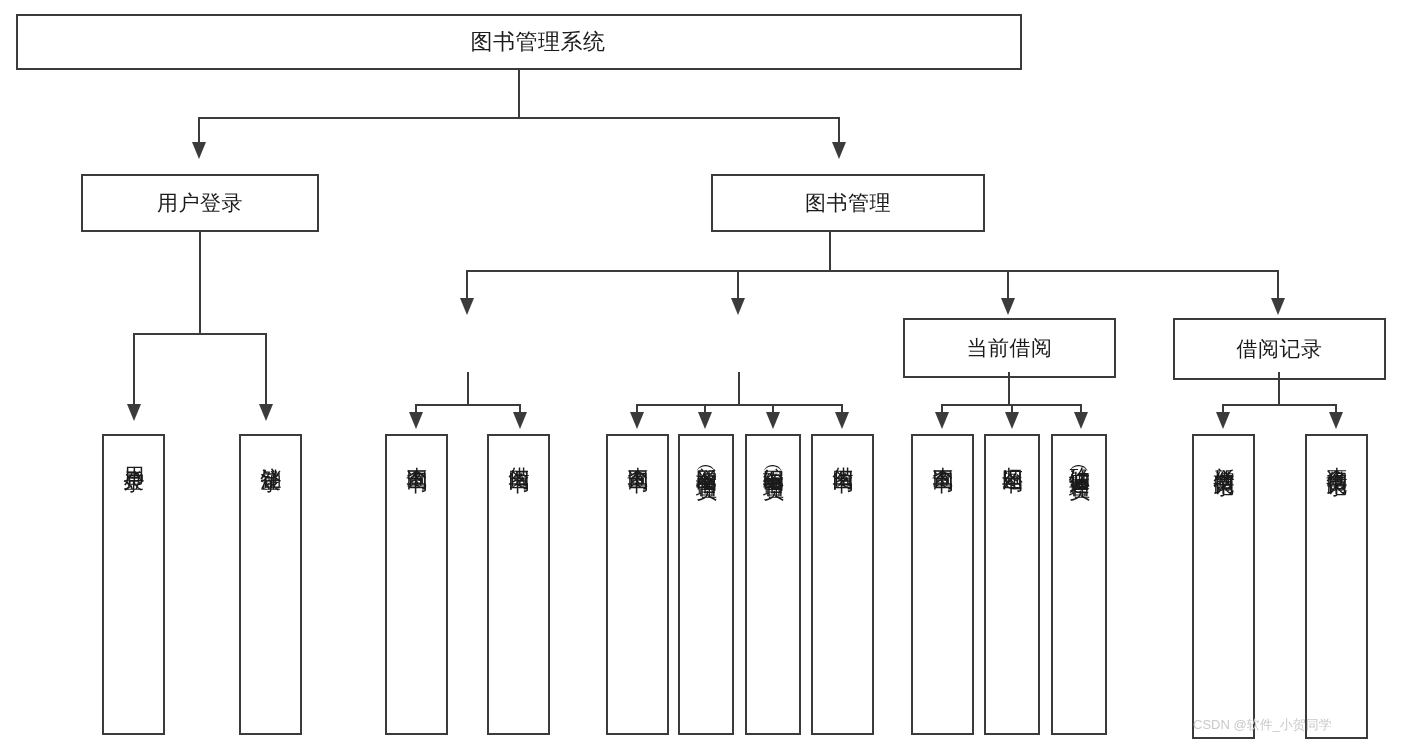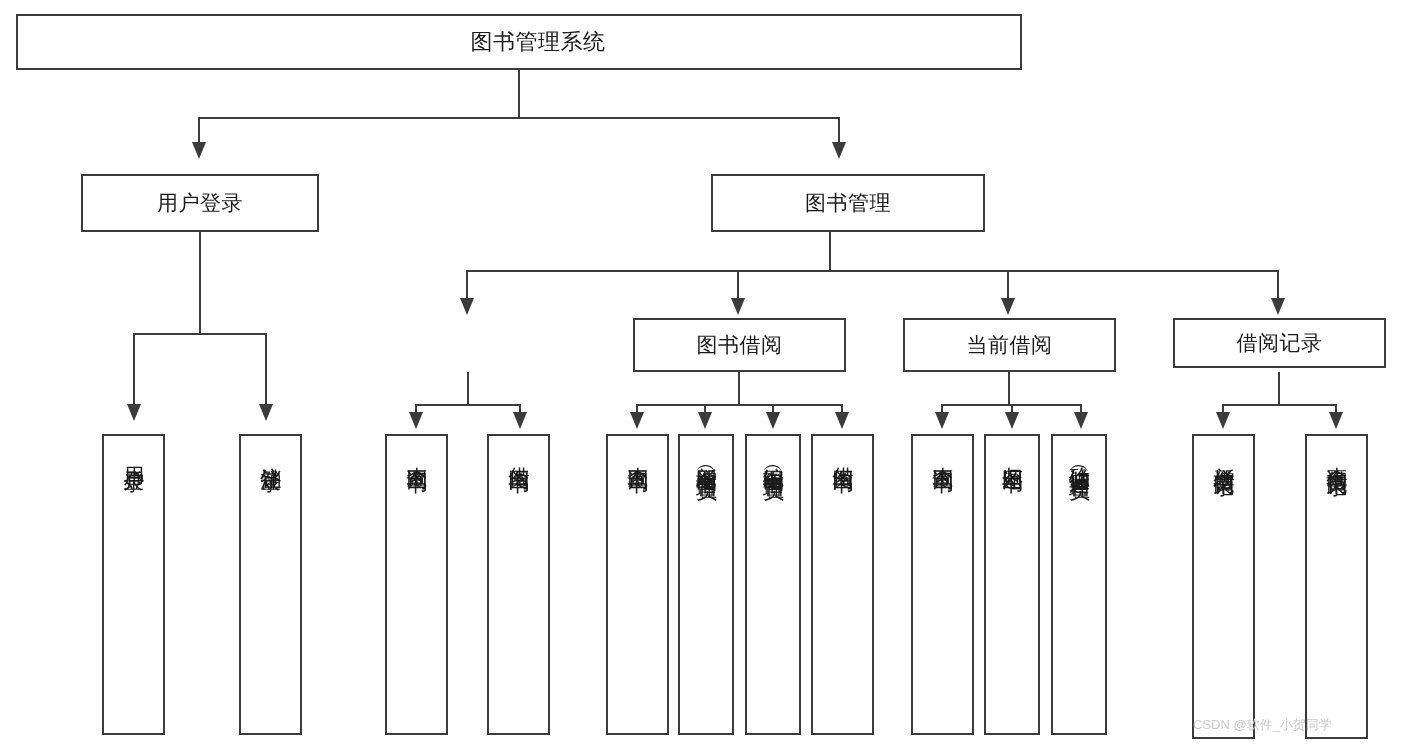--- a/index.html
+++ b/index.html
@@ -122,29 +122,26 @@
   <div class="vline" style="left:737px; top:270px; width:2px; height:32px;"></div>
   <div class="arrow" style="left:731px; top:298px;"></div>
 
   <div class="vline" style="left:1007px; top:270px; width:2px; height:32px;"></div>
   <div class="arrow" style="left:1001px; top:298px;"></div>
 
   <div class="vline" style="left:1277px; top:270px; width:2px; height:32px;"></div>
   <div class="arrow" style="left:1271px; top:298px;"></div>
 
 
-  <div class="node level2" style="left:633px; top:318px; width:213px; height:54px;">
-    <span class="label">图书借阅</span>
-  </div>
-
-  <div class="node level2" style="left:903px; top:318px; width:213px; height:54px;">
+
+  <div class="node level2" style="left:903px; top:318px; width:213px; height:60px;">
     <span class="label">当前借阅</span>
   </div>
 
-  <div class="node level2" style="left:1173px; top:318px; width:213px; height:50px;">
+  <div class="node level2" style="left:1173px; top:318px; width:213px; height:62px;">
     <span class="label">借阅记录</span>
   </div>
 
   <div class="vline" style="left:467px; top:372px; width:2px; height:34px;"></div>
   <div class="hline" style="left:415px; top:404px; width:106px; height:2px;"></div>
   <div class="vline" style="left:415px; top:404px; width:2px; height:14px;"></div>
   <div class="arrow" style="left:409px; top:412px;"></div>
   <div class="vline" style="left:519px; top:404px; width:2px; height:14px;"></div>
   <div class="arrow" style="left:513px; top:412px;"></div>
 

